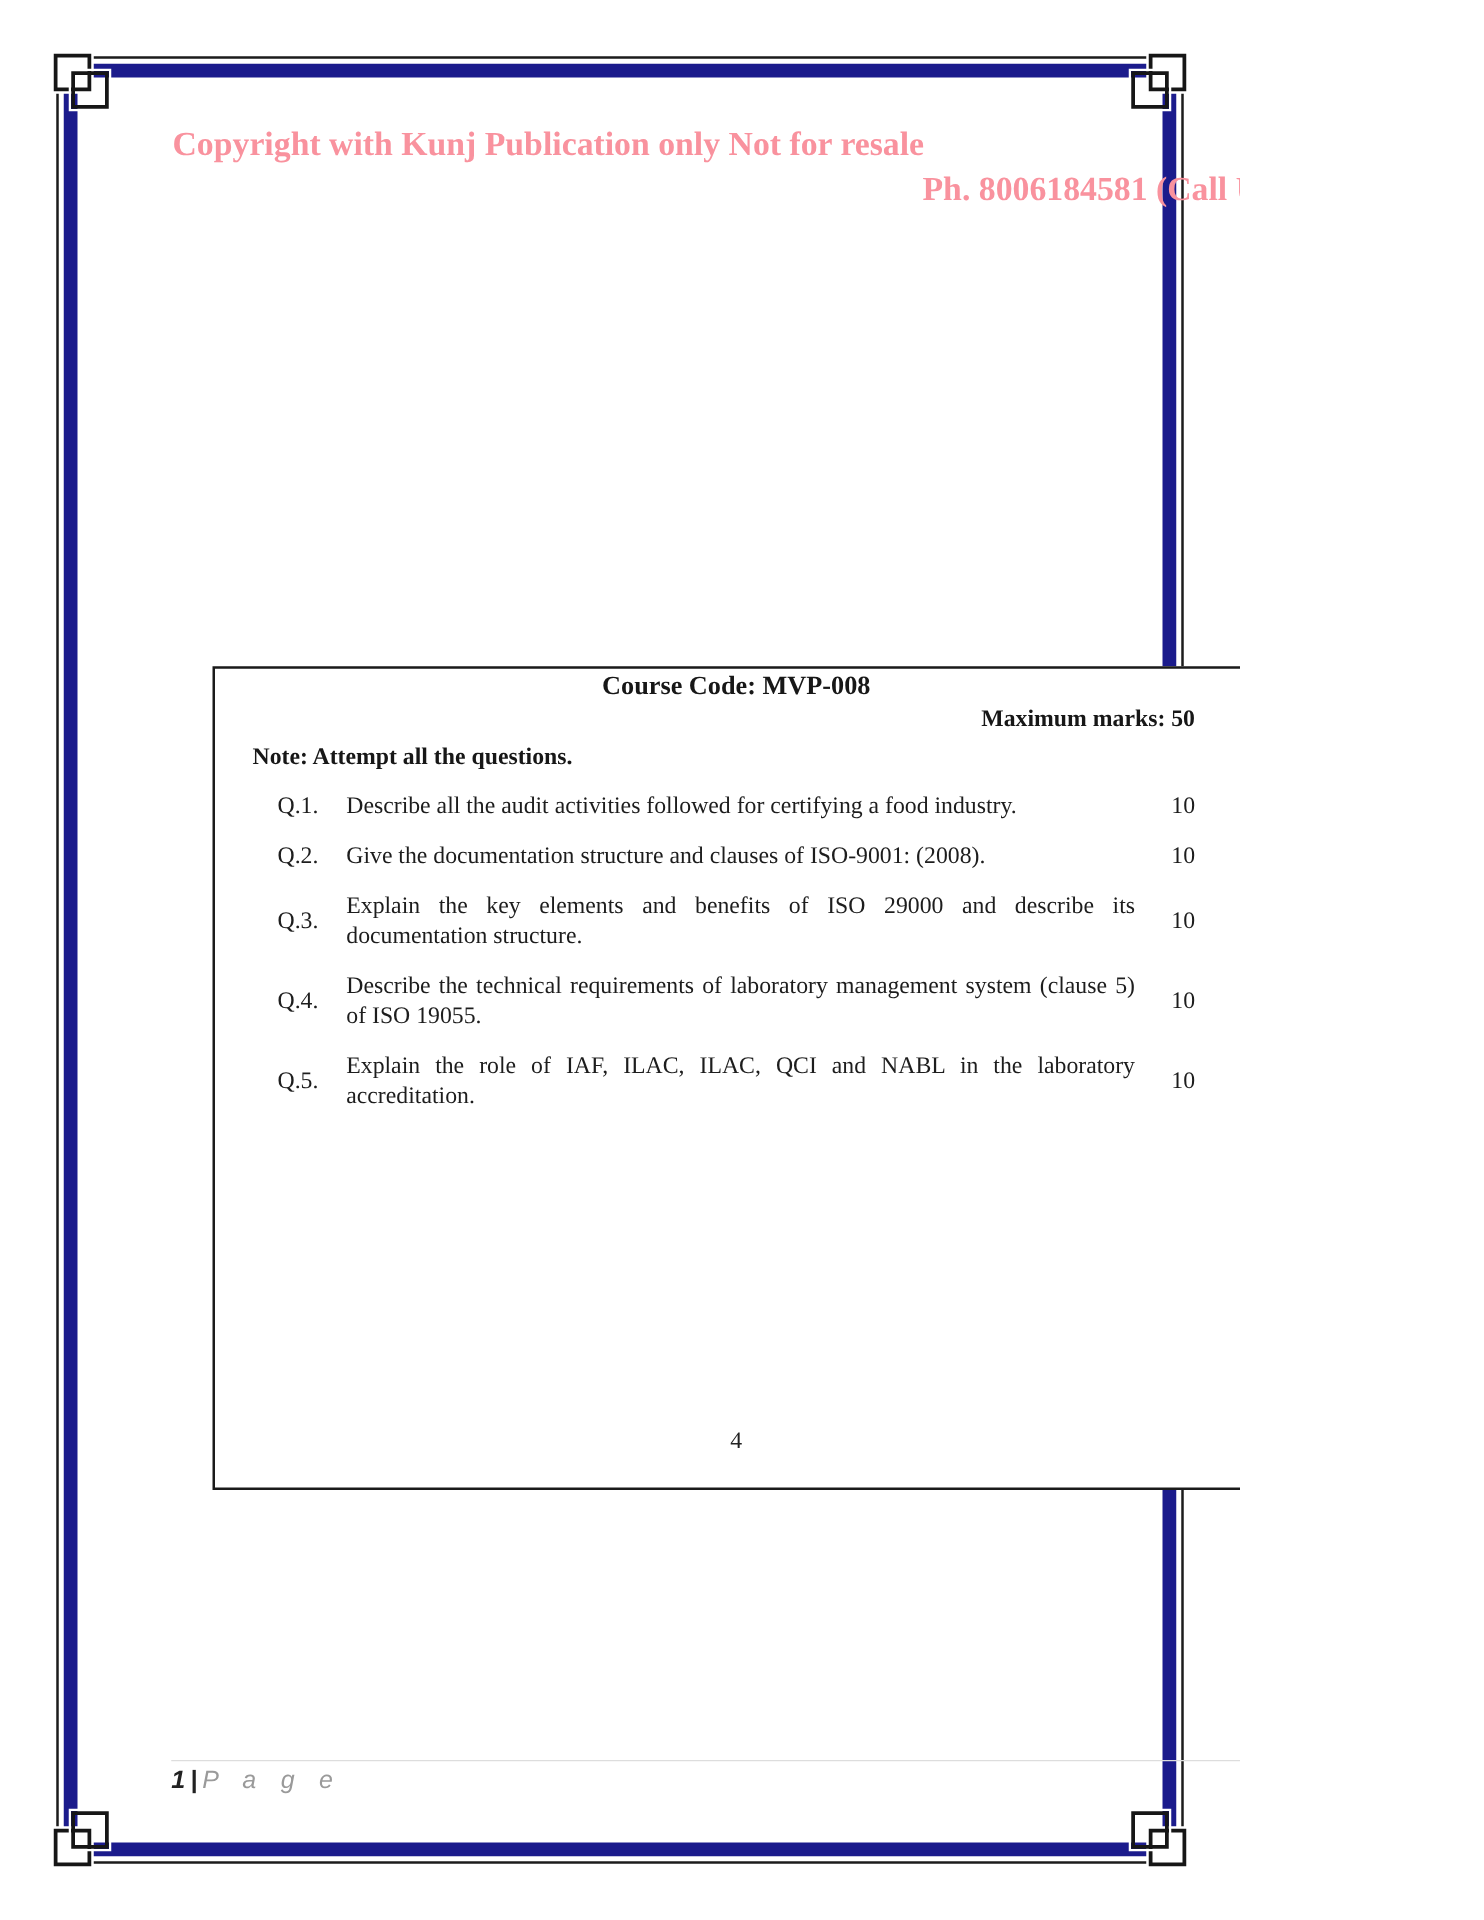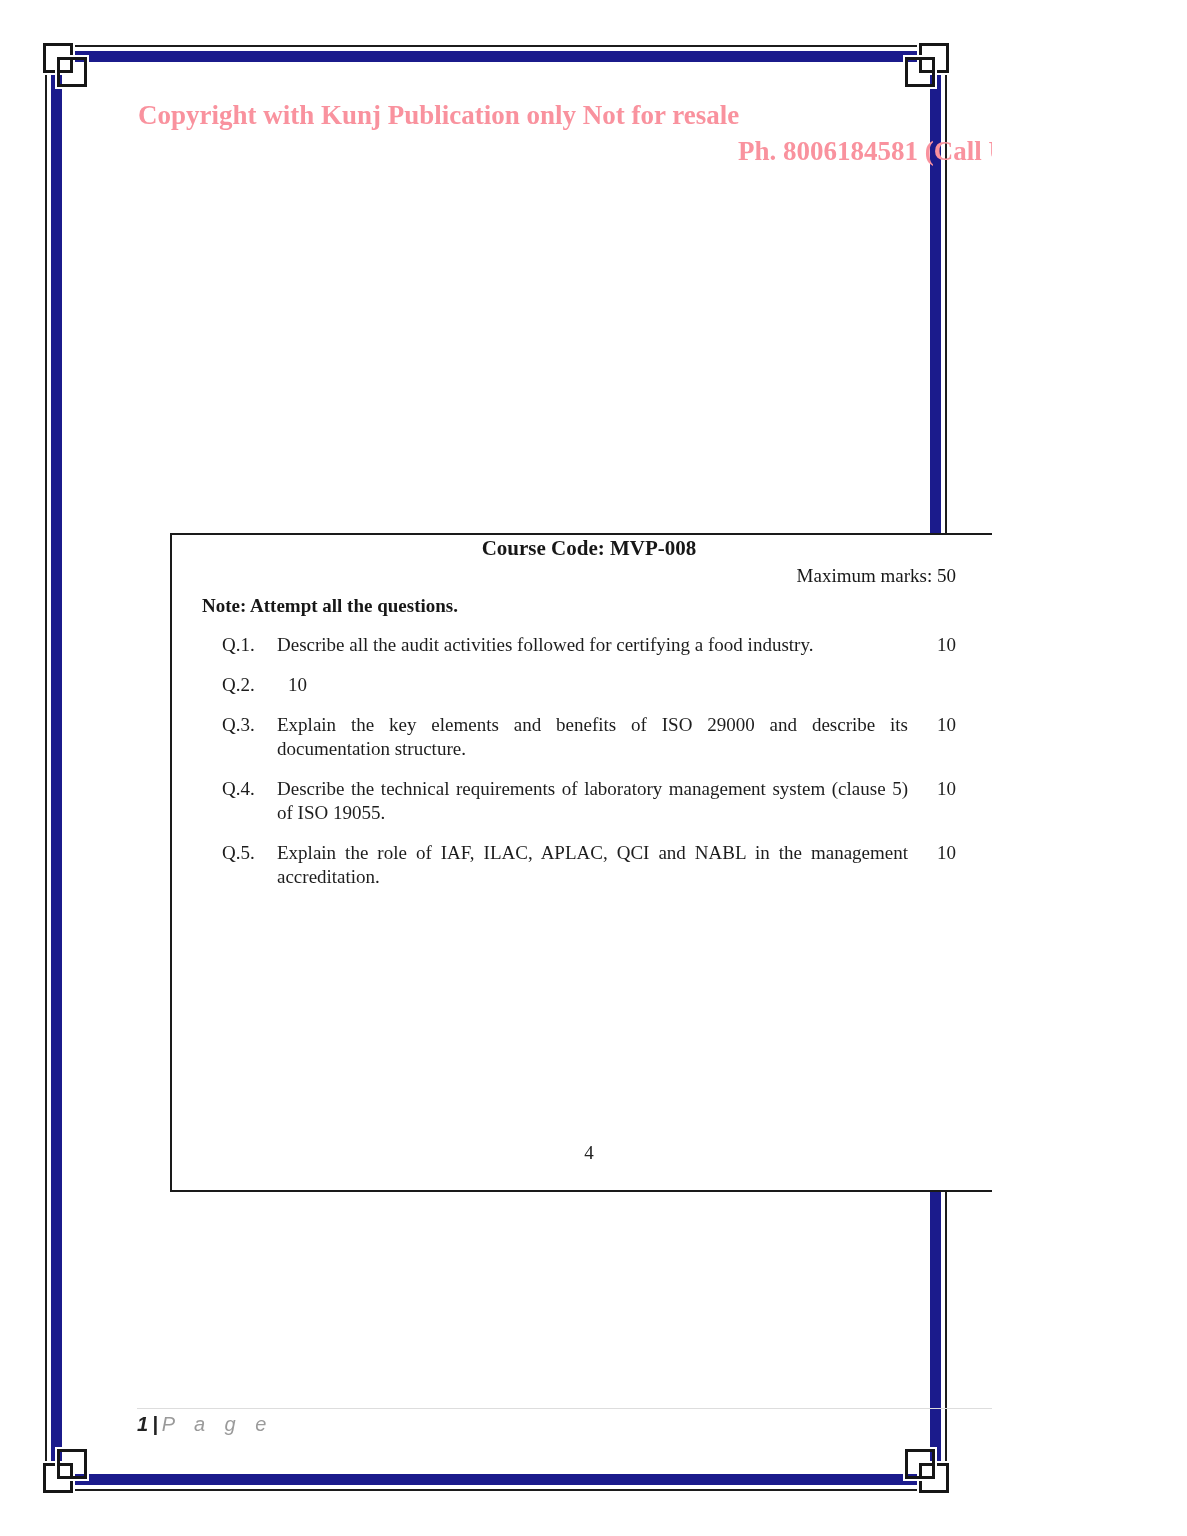--- a/index.html
+++ b/index.html
@@ -64,36 +64,36 @@
     text-align:center;
     font-weight:bold;
     font-size:21px;
     line-height:26px;
     color:#171717;
   }
   .max-marks{
     text-align:right;
     padding-right:50px;
     margin-top:4px;
-    font-weight:normal;
+    font-weight:bold;
     font-size:19px;
     color:#171717;
   }
   .note{
     margin:8px 50px 0 30px;
     font-weight:bold;
     font-size:19px;
     color:#171717;
   }
   .questions{
     margin:2px 50px 0 50px;
   }
   .q-row{
     display:flex;
-    align-items:flex-start;
+    align-items:center;
     margin-top:16px;
     font-size:19px;
     line-height:24px;
     color:#1d1d1d;
   }
   .q-num{width:55px;flex:0 0 55px;}
   .q-text{flex:1 1 auto;text-align:justify;padding-right:18px;}
   .q-marks{width:30px;flex:0 0 30px;text-align:right;}
   .box-page-number{
     position:absolute;
@@ -148,35 +148,36 @@
     <div class="note">Note: Attempt all the questions.</div>
 
     <div class="questions">
       <div class="q-row">
         <div class="q-num">Q.1.</div>
         <div class="q-text">Describe all the audit activities followed for certifying a food industry.</div>
         <div class="q-marks">10</div>
       </div>
       <div class="q-row">
         <div class="q-num">Q.2.</div>
+        <div class="q-text">Give the documentation structure and clauses of ISO-9001: (2008).</div>
         <div class="q-marks">10</div>
       </div>
       <div class="q-row">
         <div class="q-num">Q.3.</div>
         <div class="q-text">Explain the key elements and benefits of ISO 29000 and describe its documentation structure.</div>
         <div class="q-marks">10</div>
       </div>
       <div class="q-row">
         <div class="q-num">Q.4.</div>
         <div class="q-text">Describe the technical requirements of laboratory management system (clause 5) of ISO 19055.</div>
         <div class="q-marks">10</div>
       </div>
       <div class="q-row">
         <div class="q-num">Q.5.</div>
-        <div class="q-text">Explain the role of IAF, ILAC, APLAC, QCI and NABL in the management accreditation.</div>
+        <div class="q-text">Explain the role of IAF, ILAC, ILAC, QCI and NABL in the laboratory accreditation.</div>
         <div class="q-marks">10</div>
       </div>
     </div>
 
     <div class="box-page-number">4</div>
   </div>
 
   <div class="footer-divider"></div>
   <div class="footer">
     <span class="num">1</span><span class="sep">|</span><span class="lbl">P a g e</span>

